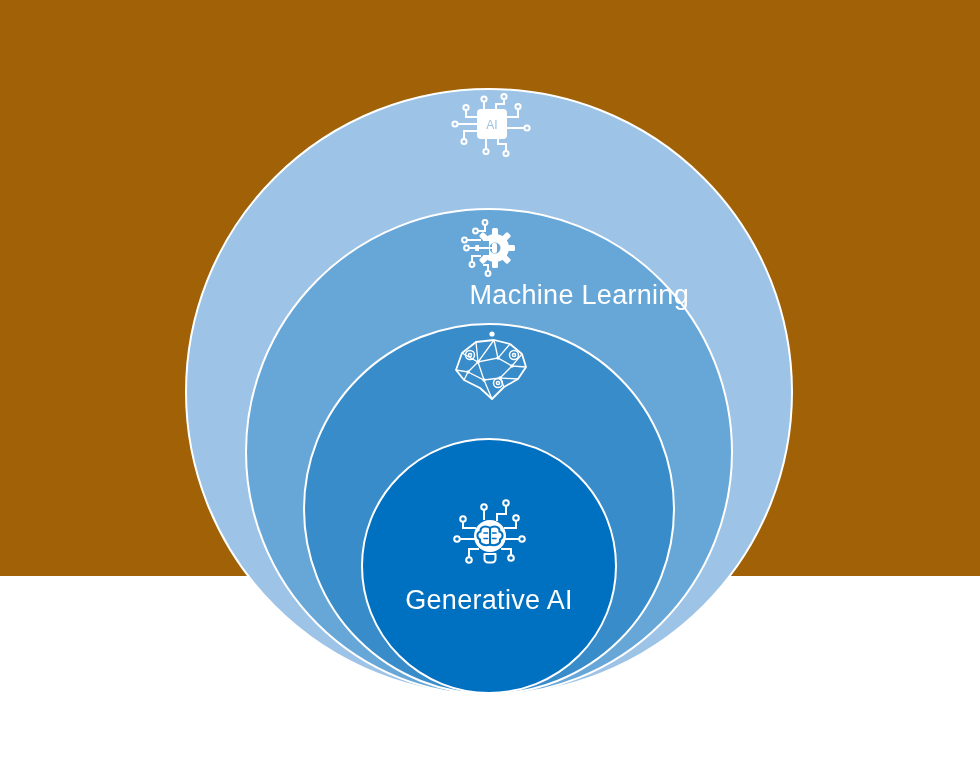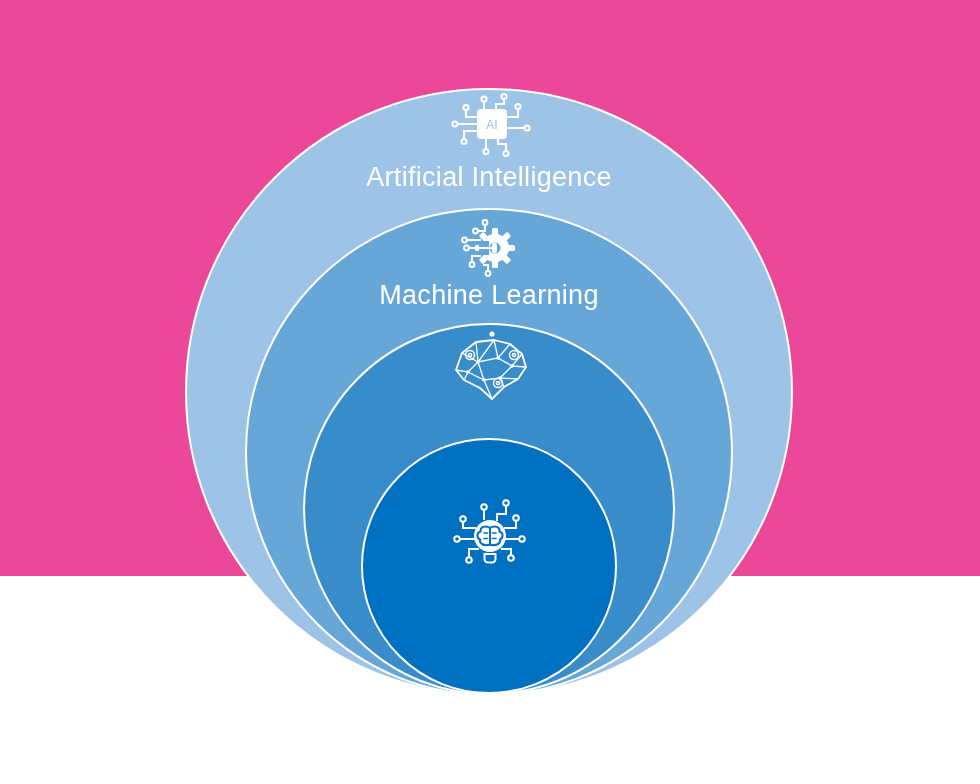--- a/index.html
+++ b/index.html
@@ -5,21 +5,21 @@
   html, body { margin: 0; padding: 0; }
   body {
     width: 980px; height: 784px;
     background: #ffffff;
     font-family: "Liberation Sans", "DejaVu Sans", sans-serif;
     overflow: hidden;
   }
   .canvas {
     position: relative;
     width: 980px; height: 576px;
-    background: #ec4899;
+    background: #a16207;
   }
   .ring {
     position: absolute;
     border-radius: 50%;
     border: 2px solid #ffffff;
     box-sizing: border-box;
   }
   .ring-1 { left: 185px; top:  88px; width: 608px; height: 608px; }
   .ring-2 { left: 245px; top: 208px; width: 488px; height: 488px; }
   .ring-3 { left: 303px; top: 323px; width: 372px; height: 372px; }
@@ -29,21 +29,21 @@
     left: 289px; width: 400px;
     text-align: center;
     color: #ffffff;
     font-size: 27px;
     font-weight: 400;
     letter-spacing: 0.3px;
     line-height: 36px;
     white-space: nowrap;
   }
   .label-1 { top: 159px; }
-  .label-2 { top: 277px; }
+  .label-2 { top: 277px; text-align: right; }
   .label-3 { top: 394px; }
   .label-4 { top: 582px; }
   .icon { position: absolute; }
   .icon-1 { left: 444px; top:  92px; }
   .icon-2 { left: 455px; top: 215px; }
   .icon-3 { left: 438px; top: 328px; }
   .icon-4 { left: 440px; top: 494px; }
   .icon svg { display: block; }
   .wire { stroke: #ffffff; stroke-width: 2; fill: none; }
   .tip  { stroke: #ffffff; stroke-width: 2; fill: none; }
@@ -173,16 +173,16 @@
         <path d="M50,34 C55,31 60,33 59.5,37.5 C63.5,38.5 63.5,44 60,45.5 C61,49.5 56,52.5 50,50.5"></path>
         <path d="M44,39 h3.5" stroke-width="1.6"></path>
         <path d="M44,44.5 h3.5" stroke-width="1.6"></path>
         <path d="M52.5,39 h3.5" stroke-width="1.6"></path>
         <path d="M52.5,44.5 h3.5" stroke-width="1.6"></path>
       </g>
       <path d="M44.5,60 h11 v5 a3.5,3.5 0 0 1 -3.5,3.5 h-4 a3.5,3.5 0 0 1 -3.5,-3.5 Z" stroke="#ffffff" stroke-width="2" fill="none" stroke-linejoin="round"></path>
     </svg>
   </div>
 
-  <div class="ring-label label-1" style="color: rgb(255, 255, 255);">Artificial Intelligence</div>
   <div class="ring-label label-2" style="color: rgb(255, 255, 255);">Machine Learning</div>
+  <div class="ring-label label-4" style="color: rgb(255, 255, 255);">Generative AI</div>
 
 </div>
 
 </body></html>

